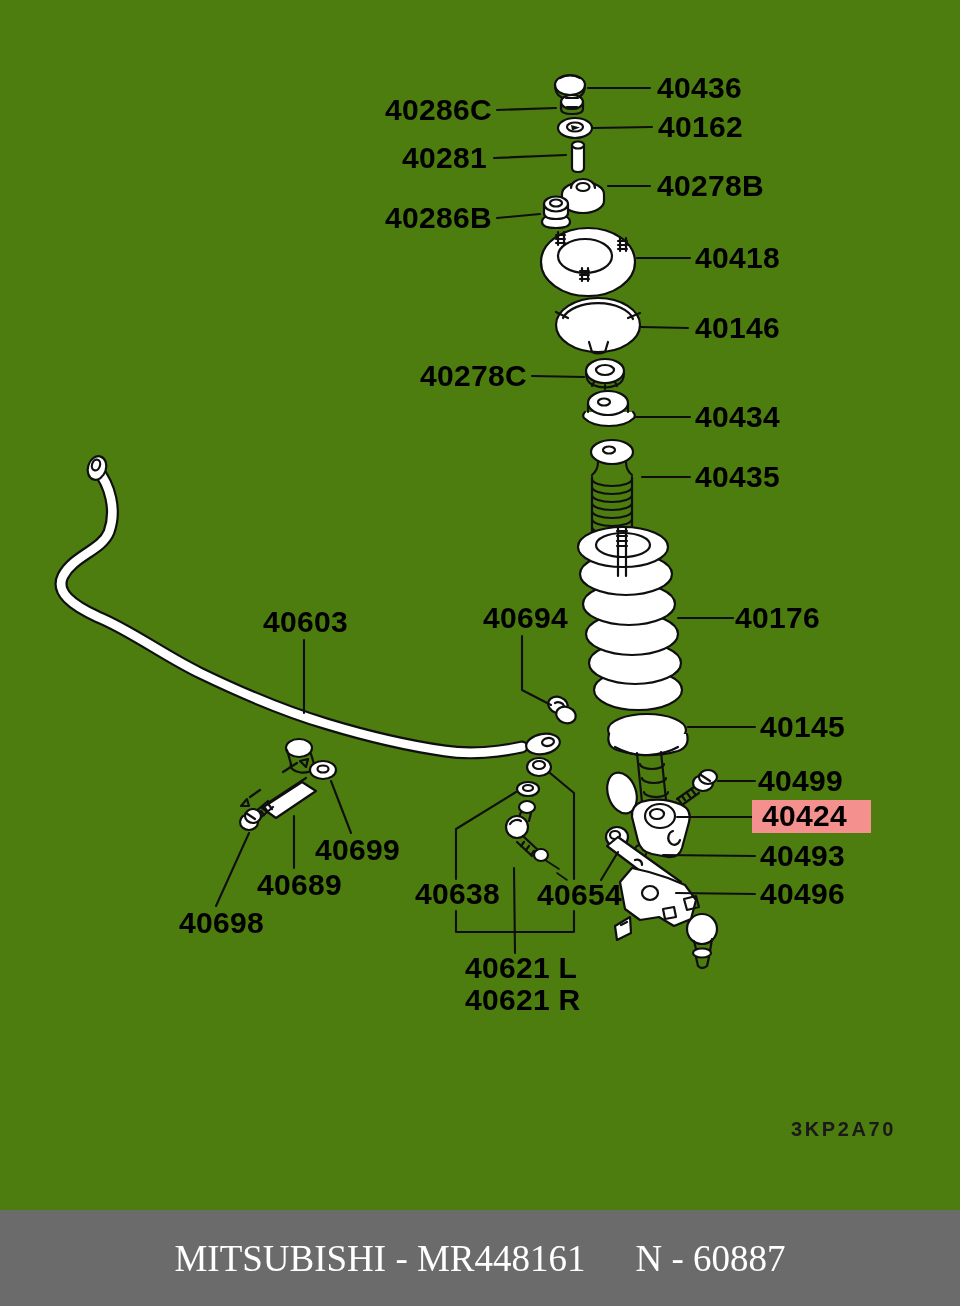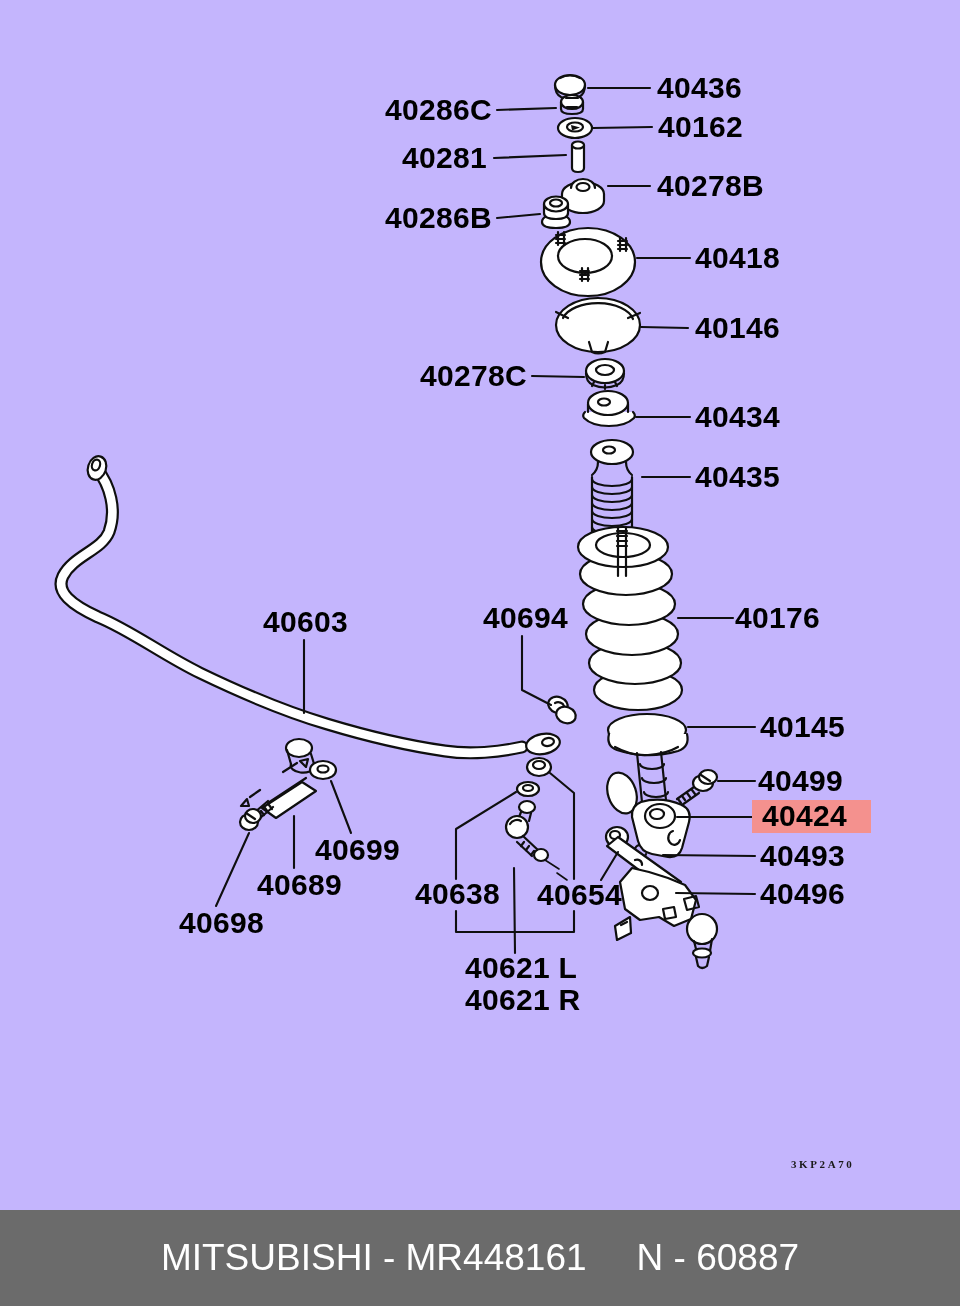--- a/index.html
+++ b/index.html
@@ -1,27 +1,27 @@
 <!DOCTYPE html>
 <html><head>
 <meta charset="utf-8">
 <style>
   html,body{margin:0;padding:0;background:#fff;}
-  .stage{position:relative;width:960px;height:1306px;background:#c4b5fd;overflow:hidden;
+  .stage{position:relative;width:960px;height:1306px;background:#4d7c0f;overflow:hidden;
          font-family:"Liberation Sans",sans-serif;text-align:right;}
   .stage svg{position:absolute;left:0;top:0;}
   text.part-label{font-family:"Liberation Sans",sans-serif;font-weight:700;font-size:30px;
                   fill:#000;letter-spacing:0.3px;cursor:pointer;}
-  .plate-code{position:absolute;left:791px;top:1158px;color:#1a1a1a;
-              font-family:Liberation Serif, serif;font-weight:700;font-size:11px;
+  .plate-code{position:absolute;left:791px;top:1118px;color:#1a1a1a;
+              font-family:Liberation Sans, sans-serif;font-weight:700;font-size:20px;
               letter-spacing:2.6px;white-space:nowrap;}
   .footer{position:absolute;left:0;top:1210px;width:960px;height:96px;
           display:flex;align-items:center;justify-content:center;}
   .footer-inner{display:flex;gap:50px;white-space:nowrap;font-size:37px;font-weight:400;
-                letter-spacing:0px;}
+                letter-spacing:0px;font-family:Liberation Serif, serif;}
 </style>
 </head>
 <body>
 
 <div class="stage">
 
   <svg width="960" height="1306" viewBox="0 0 960 1306">
 
     <g id="art" stroke="#0f0f0f" stroke-width="2.2" fill="none" stroke-linecap="round" stroke-linejoin="round">
 

